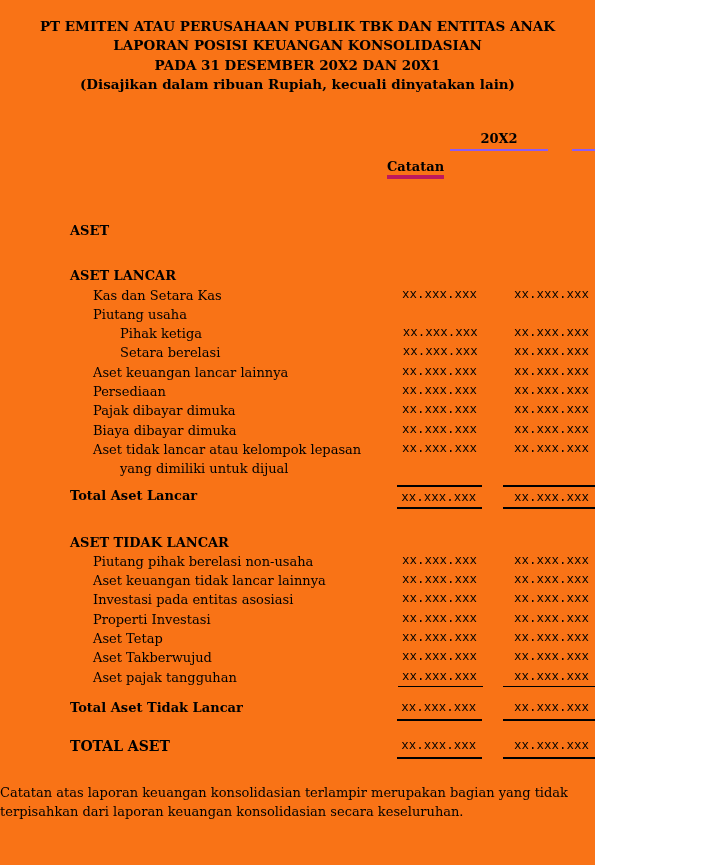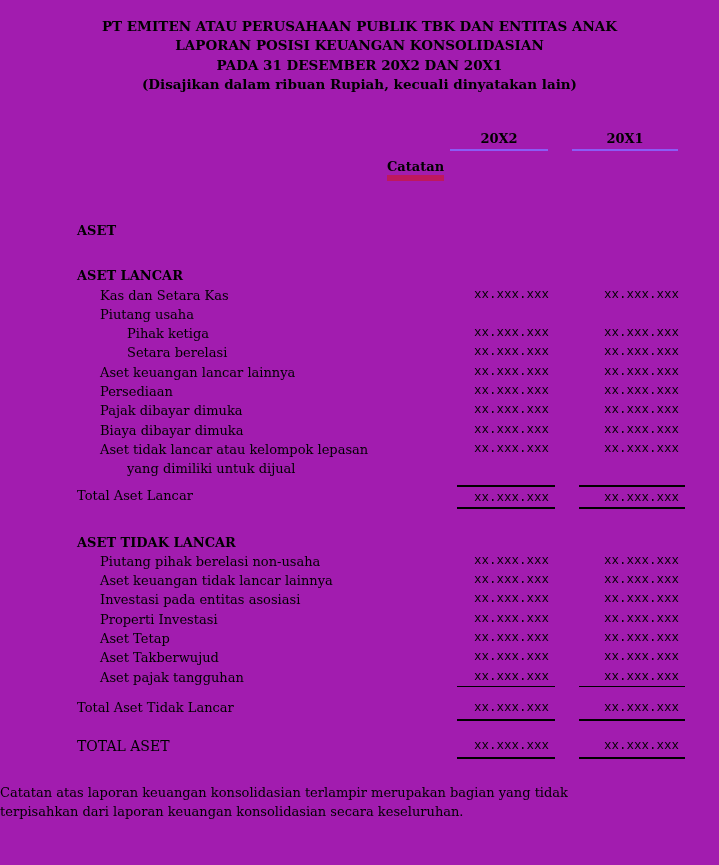--- a/index.html
+++ b/index.html
@@ -1,20 +1,20 @@
 <!DOCTYPE html>
 <html><head>
 <meta charset="utf-8">
 <style>
   html, body { margin: 0; padding: 0; background: #ffffff; }
   .page {
     position: relative;
-    width: 719px;
+    width: 595px;
     height: 865px;
-    background: #a21caf;
+    background: #f97316;
     color: #000000;
     font-family: "DejaVu Serif", "Liberation Serif", serif;
     font-size: 13px;
     overflow: hidden;
   }
 
   
   .titles {
     padding-top: 17px;
     text-align: center;
@@ -34,48 +34,48 @@
     line-height: 16px;
     font-size: 13px;
   }
   .year-col.c1 { left: 450px; width: 98px; }
   .year-col.c2 { left: 572px; width: 106px; }
   .note-col-header {
     position: absolute;
     left: 387px;
     top: 159px;
     font-weight: bold;
-    border-bottom: 6px solid #be185d;
+    border-bottom: 4px solid #be185d;
     padding-bottom: 1px;
     font-size: 13px;
   }
 
   
-  .table { position: absolute; left: 7px; right: 0; top: 195px; }
+  .table { position: absolute; left: 0; right: 0; top: 195px; }
   .row { display: flex; height: 19.3px; line-height: 19.3px; align-items: stretch; }
   .row .label { width: 450px; box-sizing: border-box; padding-left: 70px; white-space: nowrap; }
   .row .val {
     box-sizing: border-box;
     text-align: right;
     padding-right: 6px;
     font-size: 12.5px;
     white-space: nowrap;
     font-family: Liberation Mono, monospace;
   }
   .row .val.c1 { width: 98px; margin-left: 0; }
   .row .gap { width: 24px; }
   .row .val.c2 { width: 106px; }
 
   .row.heading { margin-top: 26px; }
   .row.heading .label { font-weight: bold; }
   .row.item .label { padding-left: 93px; }
   .row.subitem .label, .row.continuation .label { padding-left: 120px; }
 
   .row.total, .row.grand-total { height: 24px; line-height: 22px; margin-top: 7px; }
-  .row.total .label, .row.grand-total .label { font-weight: normal; }
+  .row.total .label, .row.grand-total .label { font-weight: bold; }
   .row.total { margin-top: 6px; }
   .row.total + .row.heading { margin-top: 24px; }
   .row.grand-total { margin-top: 14px; }
   .row.grand-total .label { font-size: 14px; }
 
   .row.rule-both .val { border-top: 2px solid #000; border-bottom: 2px solid #000; }
   .row.total.rule-bottom .val, .row.grand-total.rule-bottom .val { border-bottom: 2px solid #000; }
   .row.item.rule-bottom .val { border-bottom: 1.5px solid #000; }
   .row.total { margin-top: 6px; }
   .row.total.second { margin-top: 10px; }

